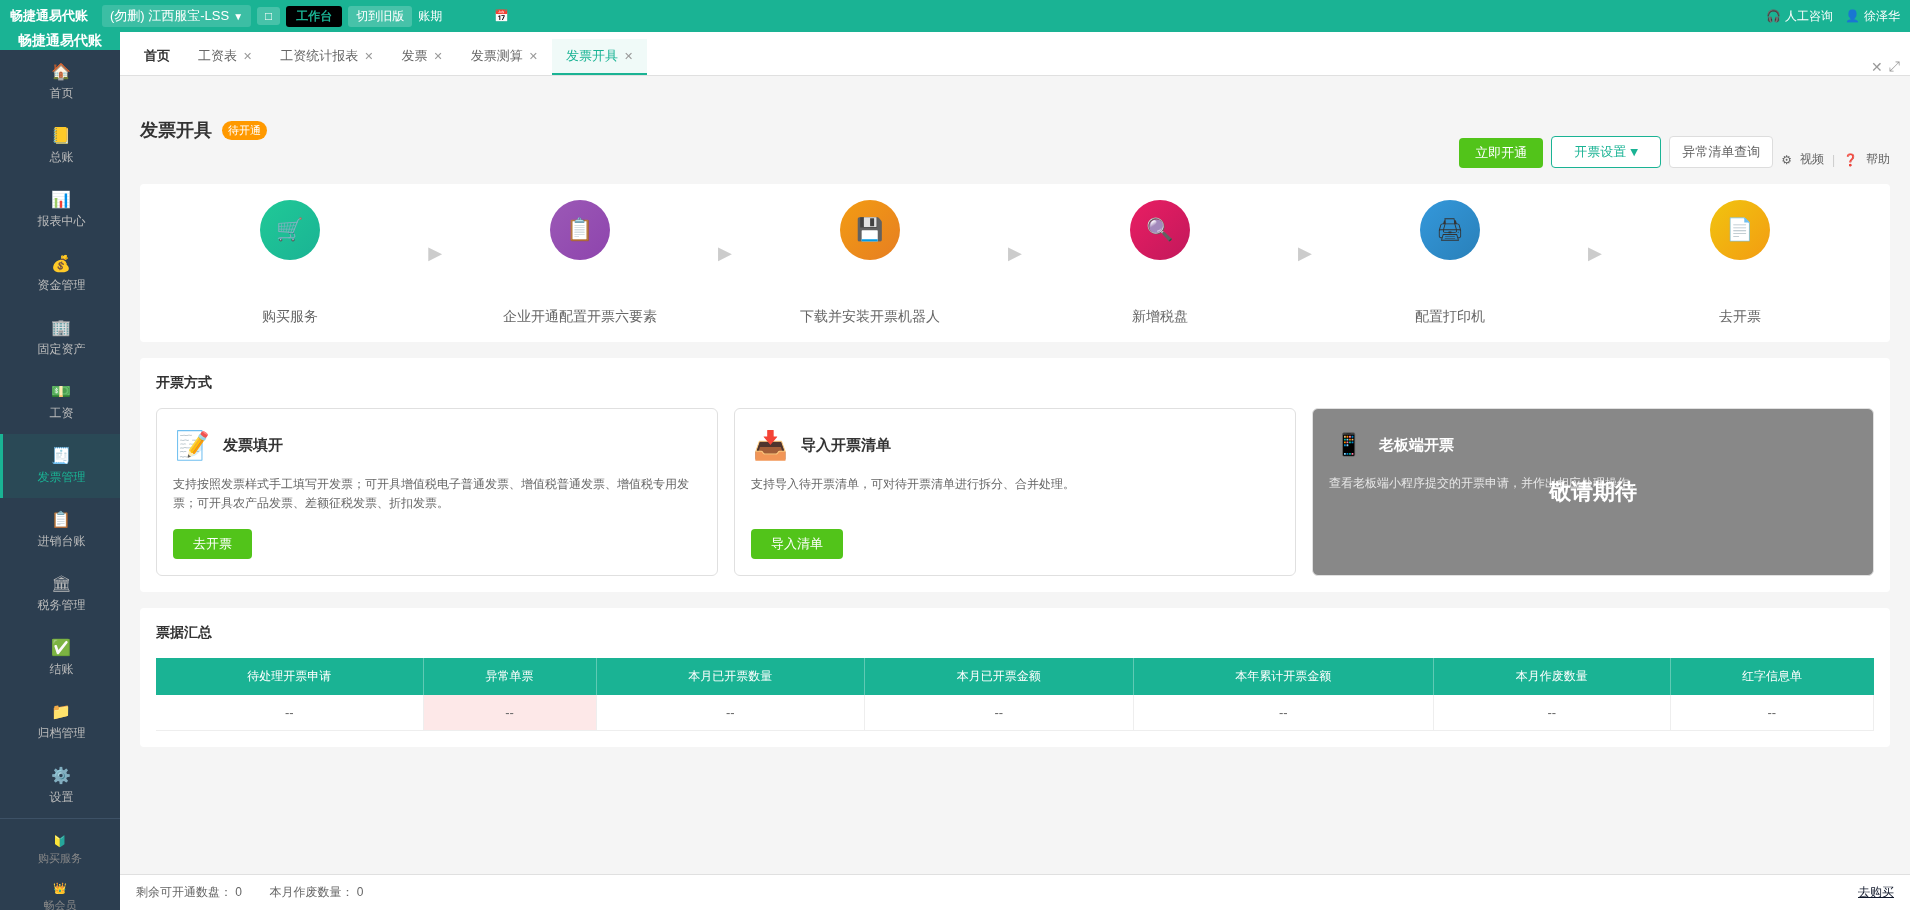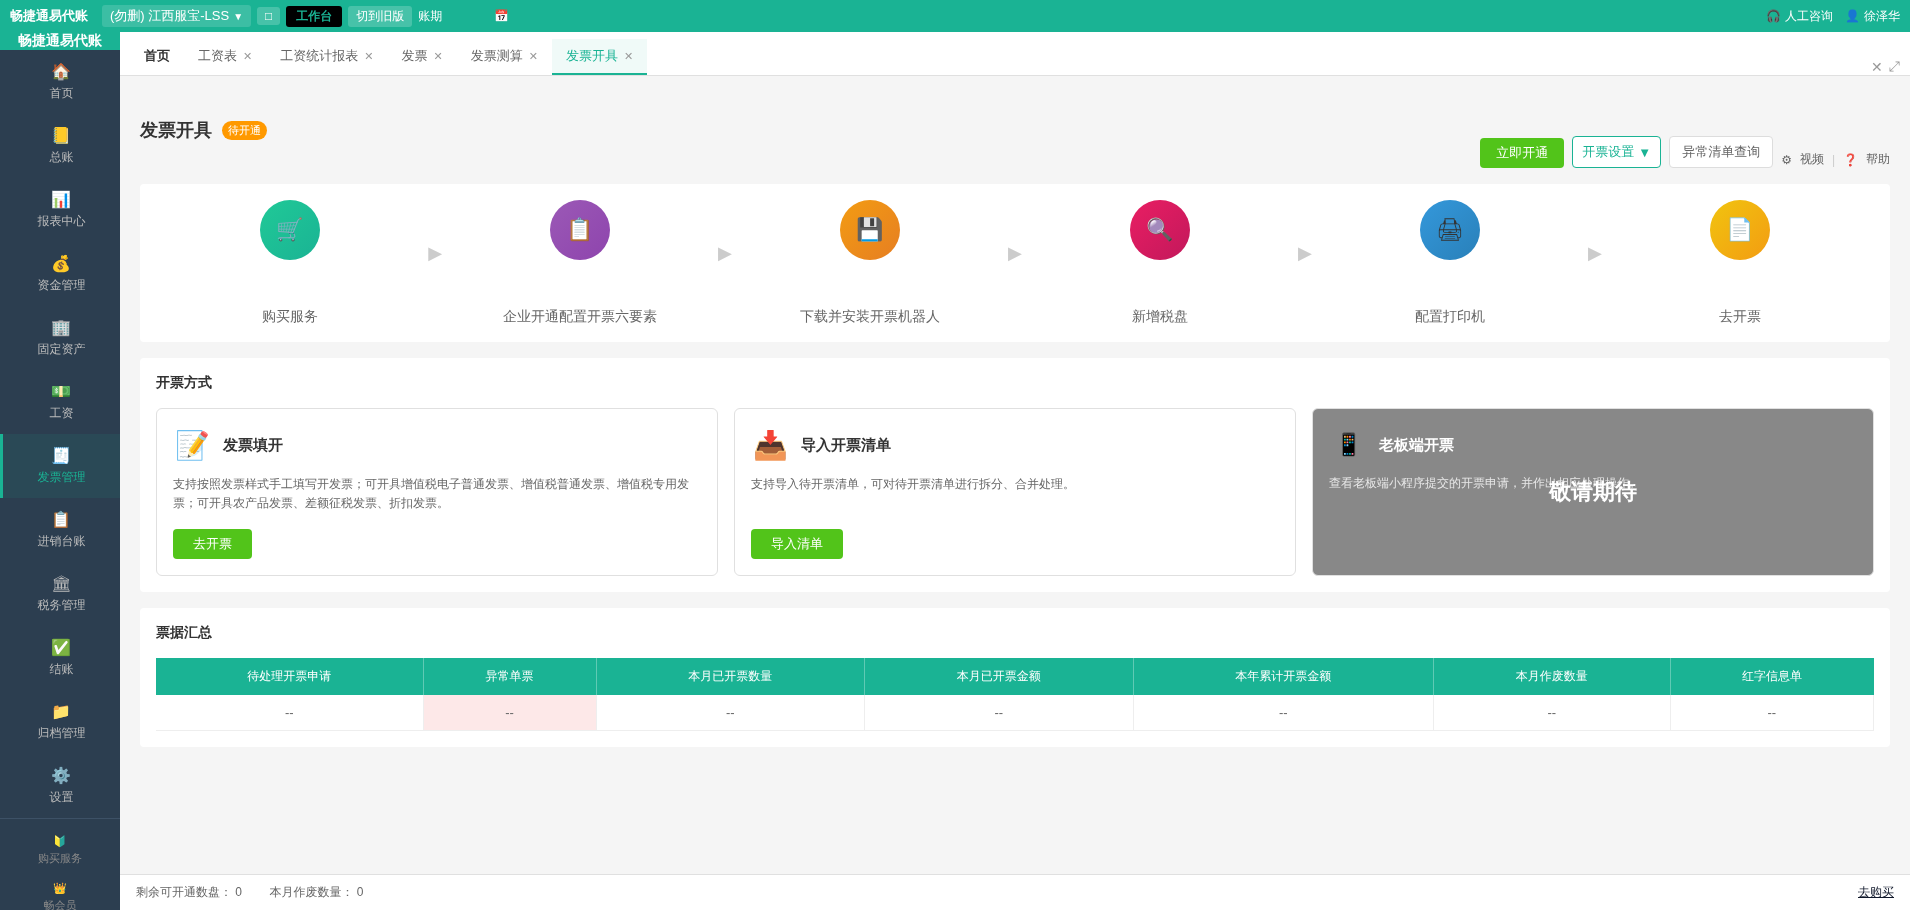--- a/index.html
+++ b/index.html
@@ -44,21 +44,21 @@
     
     .page-content { flex: 1; overflow-y: auto; padding: 16px 20px; background: #f5f5f5; }
 
     
     .page-header { display: flex; align-items: center; justify-content: space-between; margin-bottom: 16px; }
     .page-title-row { display: flex; align-items: center; gap: 10px; }
     .page-title { font-size: 18px; font-weight: bold; color: #333; }
     .badge-pending { background: #ff9900; color: #fff; font-size: 11px; padding: 2px 6px; border-radius: 10px; }
     .page-actions { display: flex; align-items: flex-end; gap: 8px; margin-top: 44px; }
     .btn-primary-green { background: #52c41a; color: #fff; border: none; padding: 6px 16px; border-radius: 4px; cursor: pointer; font-size: 13px; }
-    .btn-outline-green { background: #fff; color: #1ab394; border: 1px solid #1ab394; padding: 6px 9px; border-radius: 4px; cursor: pointer; font-size: 13px; display: flex; align-items: center; gap: 4px; }
+    .btn-outline-green { background: #fff; color: #1ab394; border: 1px solid #1ab394; padding: 6px 22px; border-radius: 4px; cursor: pointer; font-size: 13px; display: flex; align-items: center; gap: 4px; font-family: Liberation Mono, monospace; }
     .btn-outline-gray { background: #fff; color: #666; border: 1px solid #ddd; padding: 6px 12px; border-radius: 4px; cursor: pointer; font-size: 13px; }
     .btn-help { display: flex; align-items: center; gap: 8px; color: #666; font-size: 12px; cursor: pointer; }
 
     
     .section { background: #fff; border-radius: 4px; padding: 16px; margin-bottom: 16px; }
     .section-title { font-size: 14px; font-weight: bold; color: #333; margin-bottom: 16px; }
 
     
     .flow-steps { display: flex; align-items: center; gap: 0; }
     .flow-step { display: flex; flex-direction: column; align-items: center; gap: 8px; flex: 1; position: relative; }

